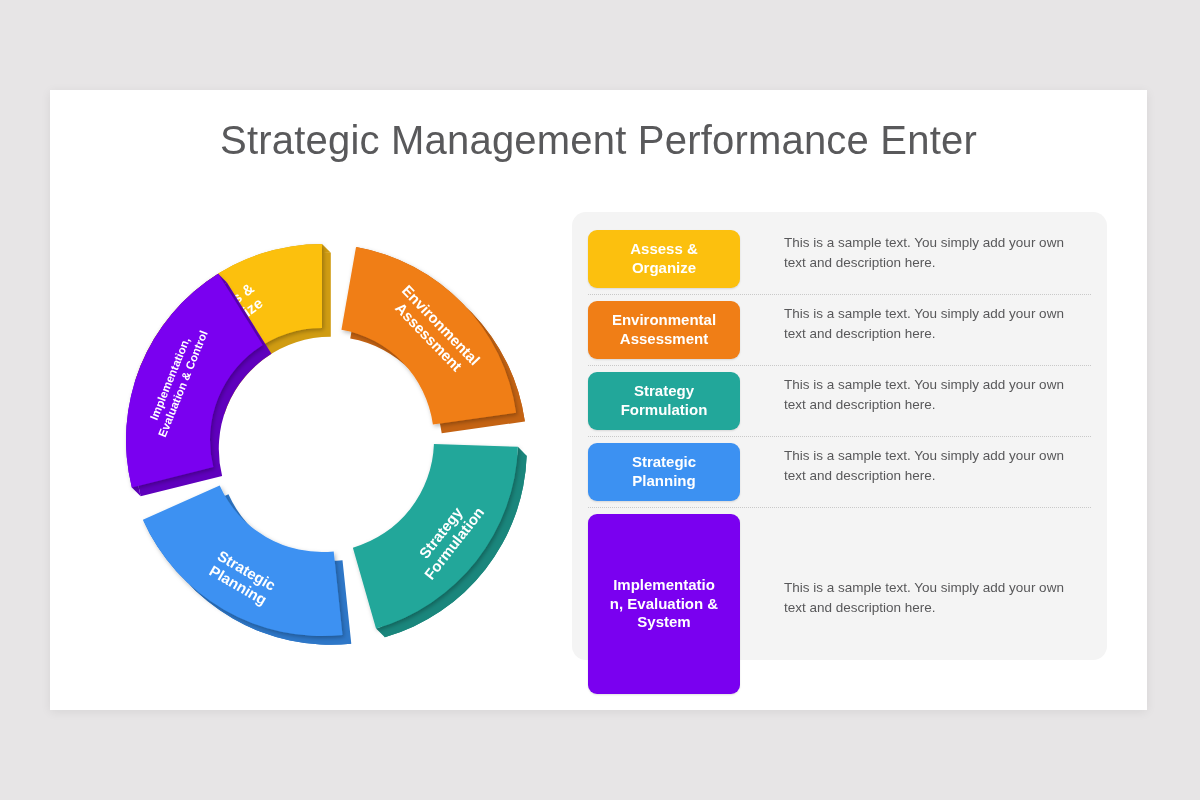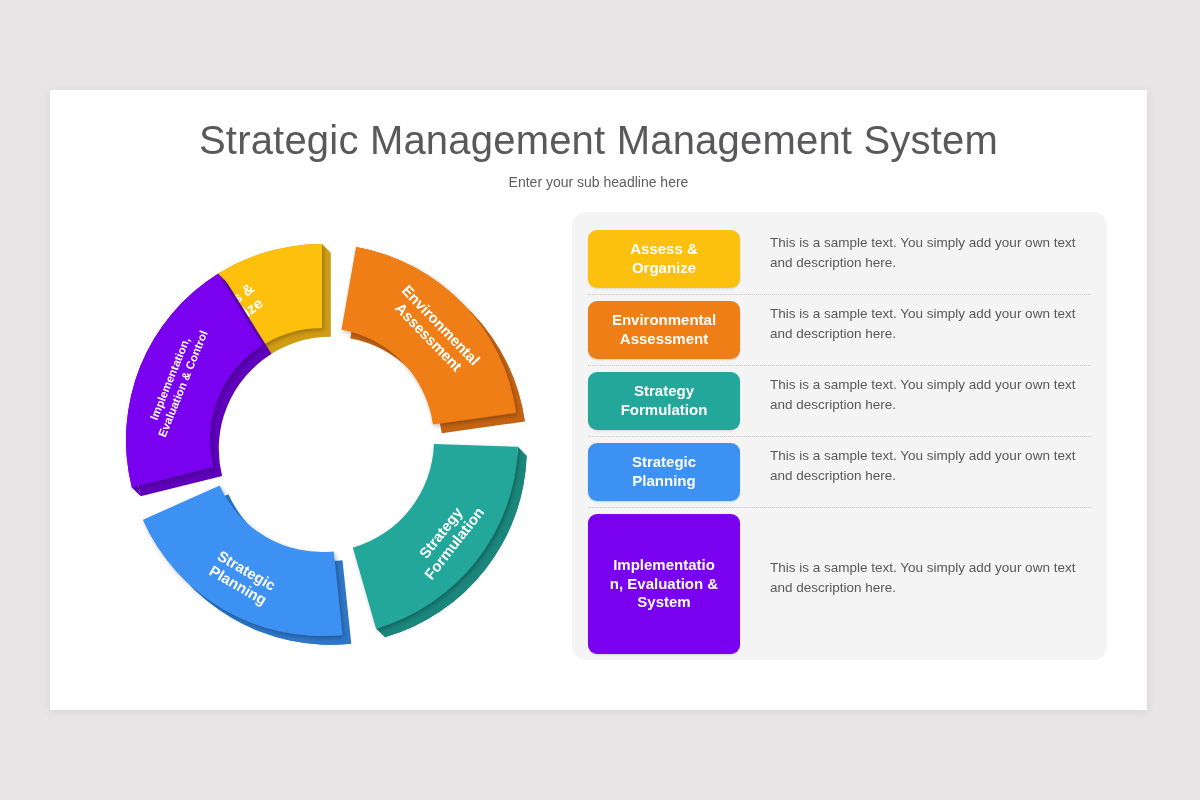--- a/index.html
+++ b/index.html
@@ -82,36 +82,35 @@
     font-size:15px;
     line-height:1.25;
     padding:0 8px;
     box-sizing:border-box;
     box-shadow:0 1px 2px rgba(0,0,0,0.12);
   }
   .legend-desc{
     flex:1 1 auto;
     display:flex;
     align-items:center;
-    padding-left:30px;
+    padding-left:44px;
     padding-right:8px;
     color:#58585a;
     font-size:13.5px;
     line-height:1.45;
   }
   .h-sm{height:58px;}
-  .h-lg{height:140px;}
+  .h-lg{height:180px;}
 </style>
 </head>
 <body>
 
 <div id="slide">
 
-  <div id="title">Strategic Management Management System</div>
-  <div id="subtitle">Enter your sub headline here</div>
+  <div id="title">Strategic Management Performance Enter</div>
 
   <div id="donut-wrap">
     <svg id="donut-svg" viewBox="0 0 520 480">
       <defs>
         <filter id="softshadow" x="-30%" y="-30%" width="160%" height="160%">
           <feDropShadow dx="1.5" dy="2" stdDeviation="2.2" flood-color="#000000" flood-opacity="0.28"></feDropShadow>
         </filter>
       </defs>
       <g id="donut-groups">
           <g>

